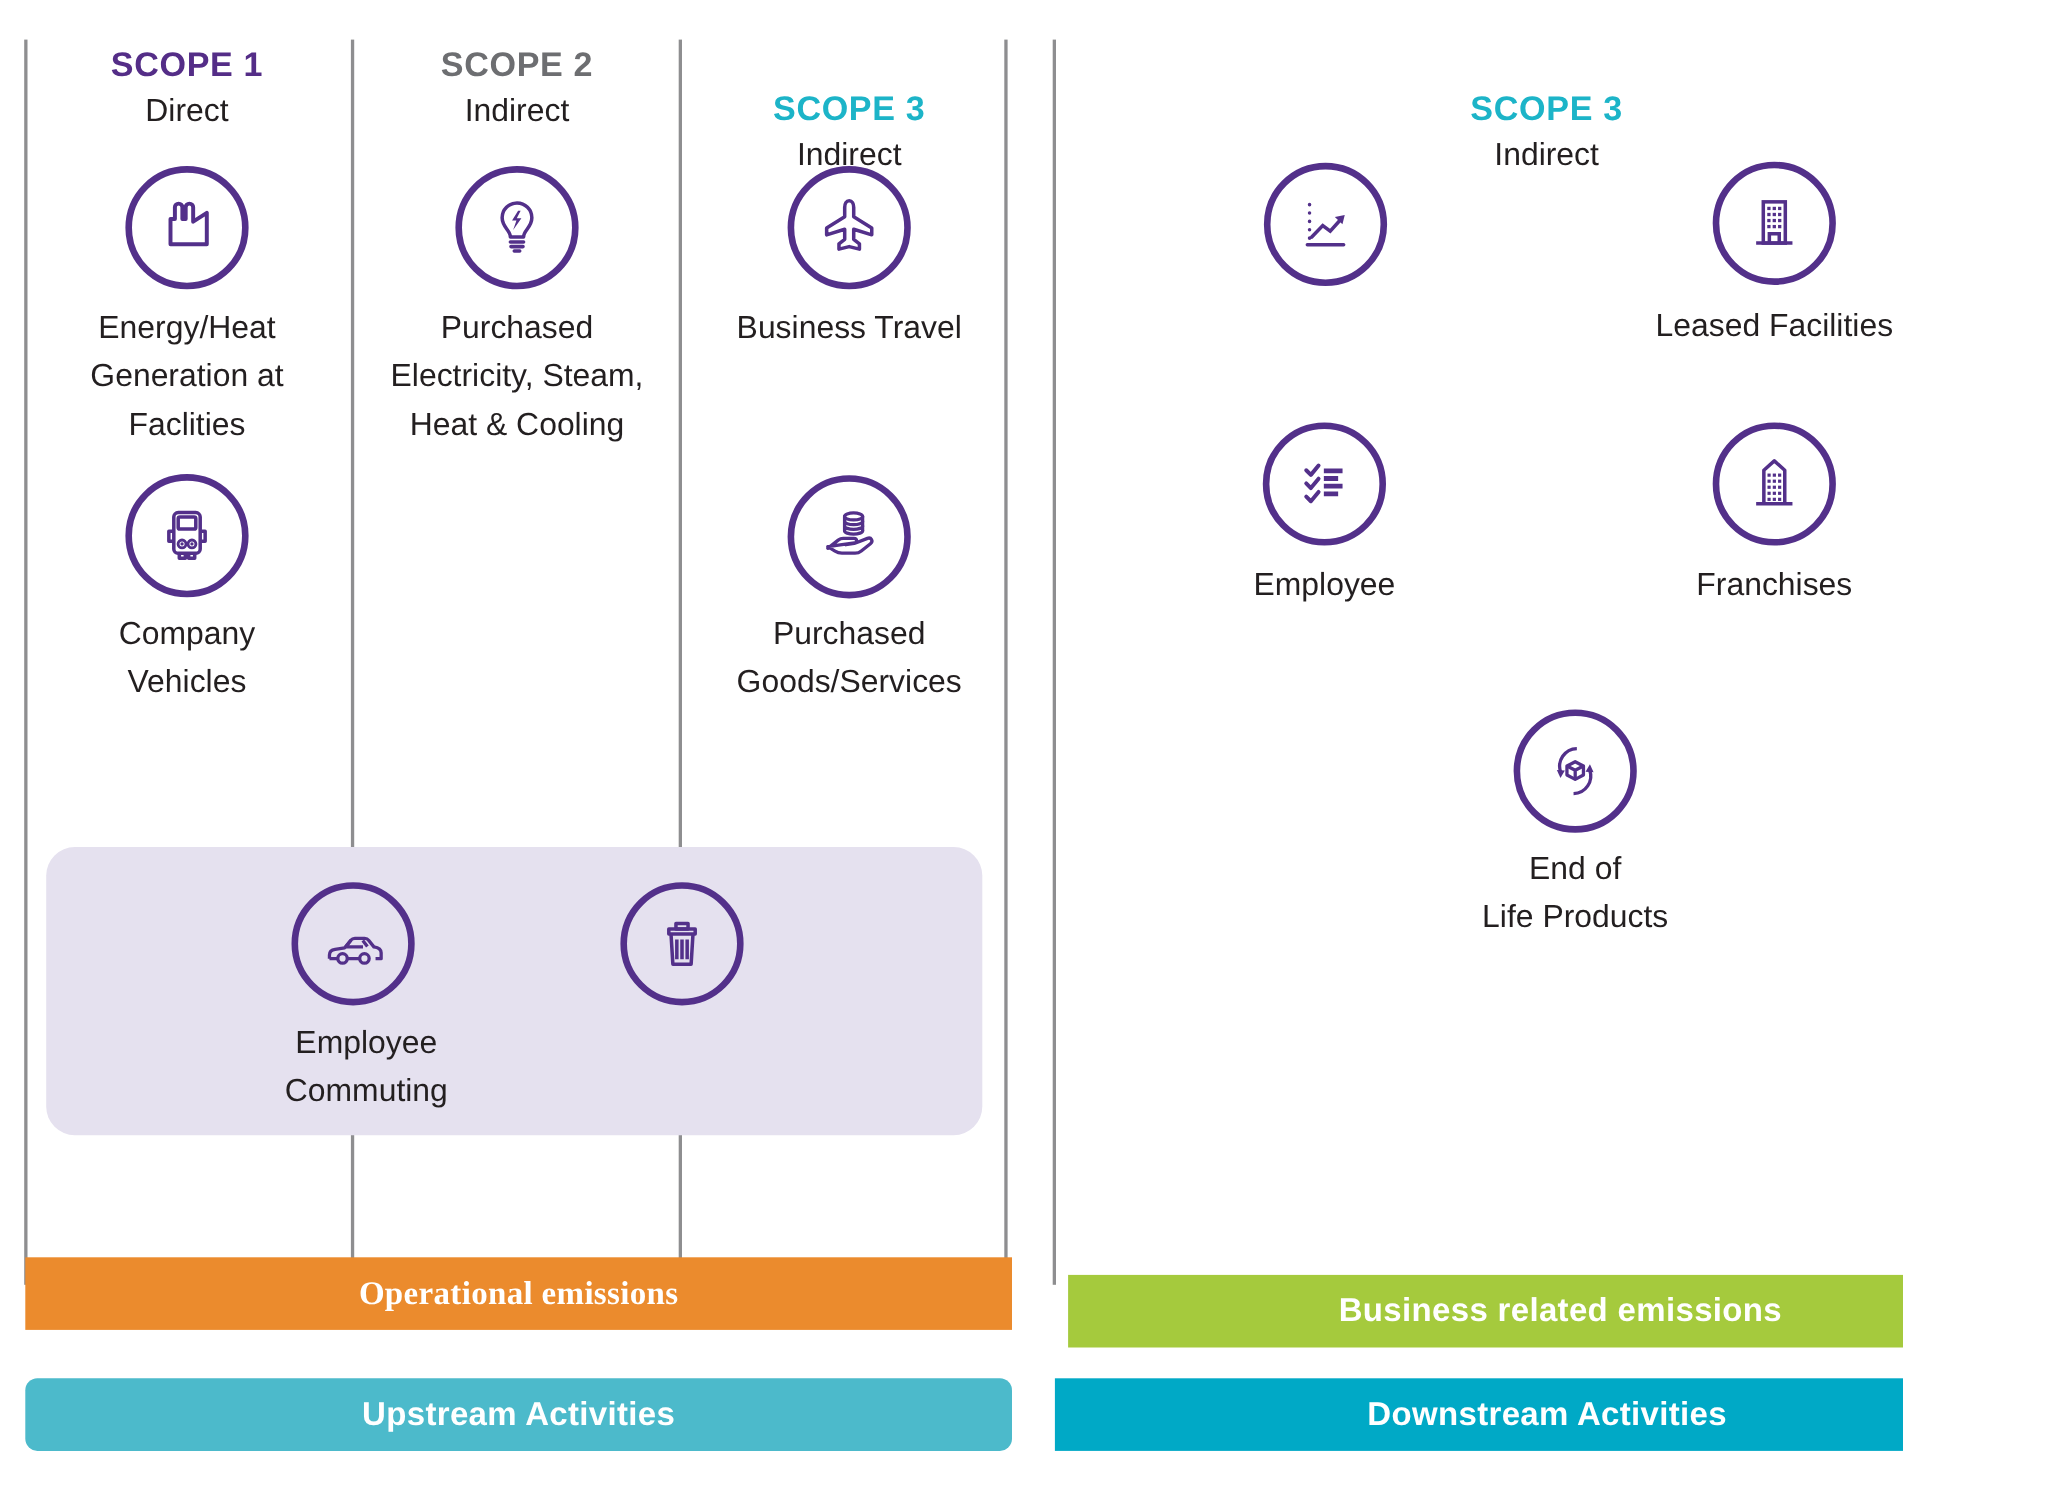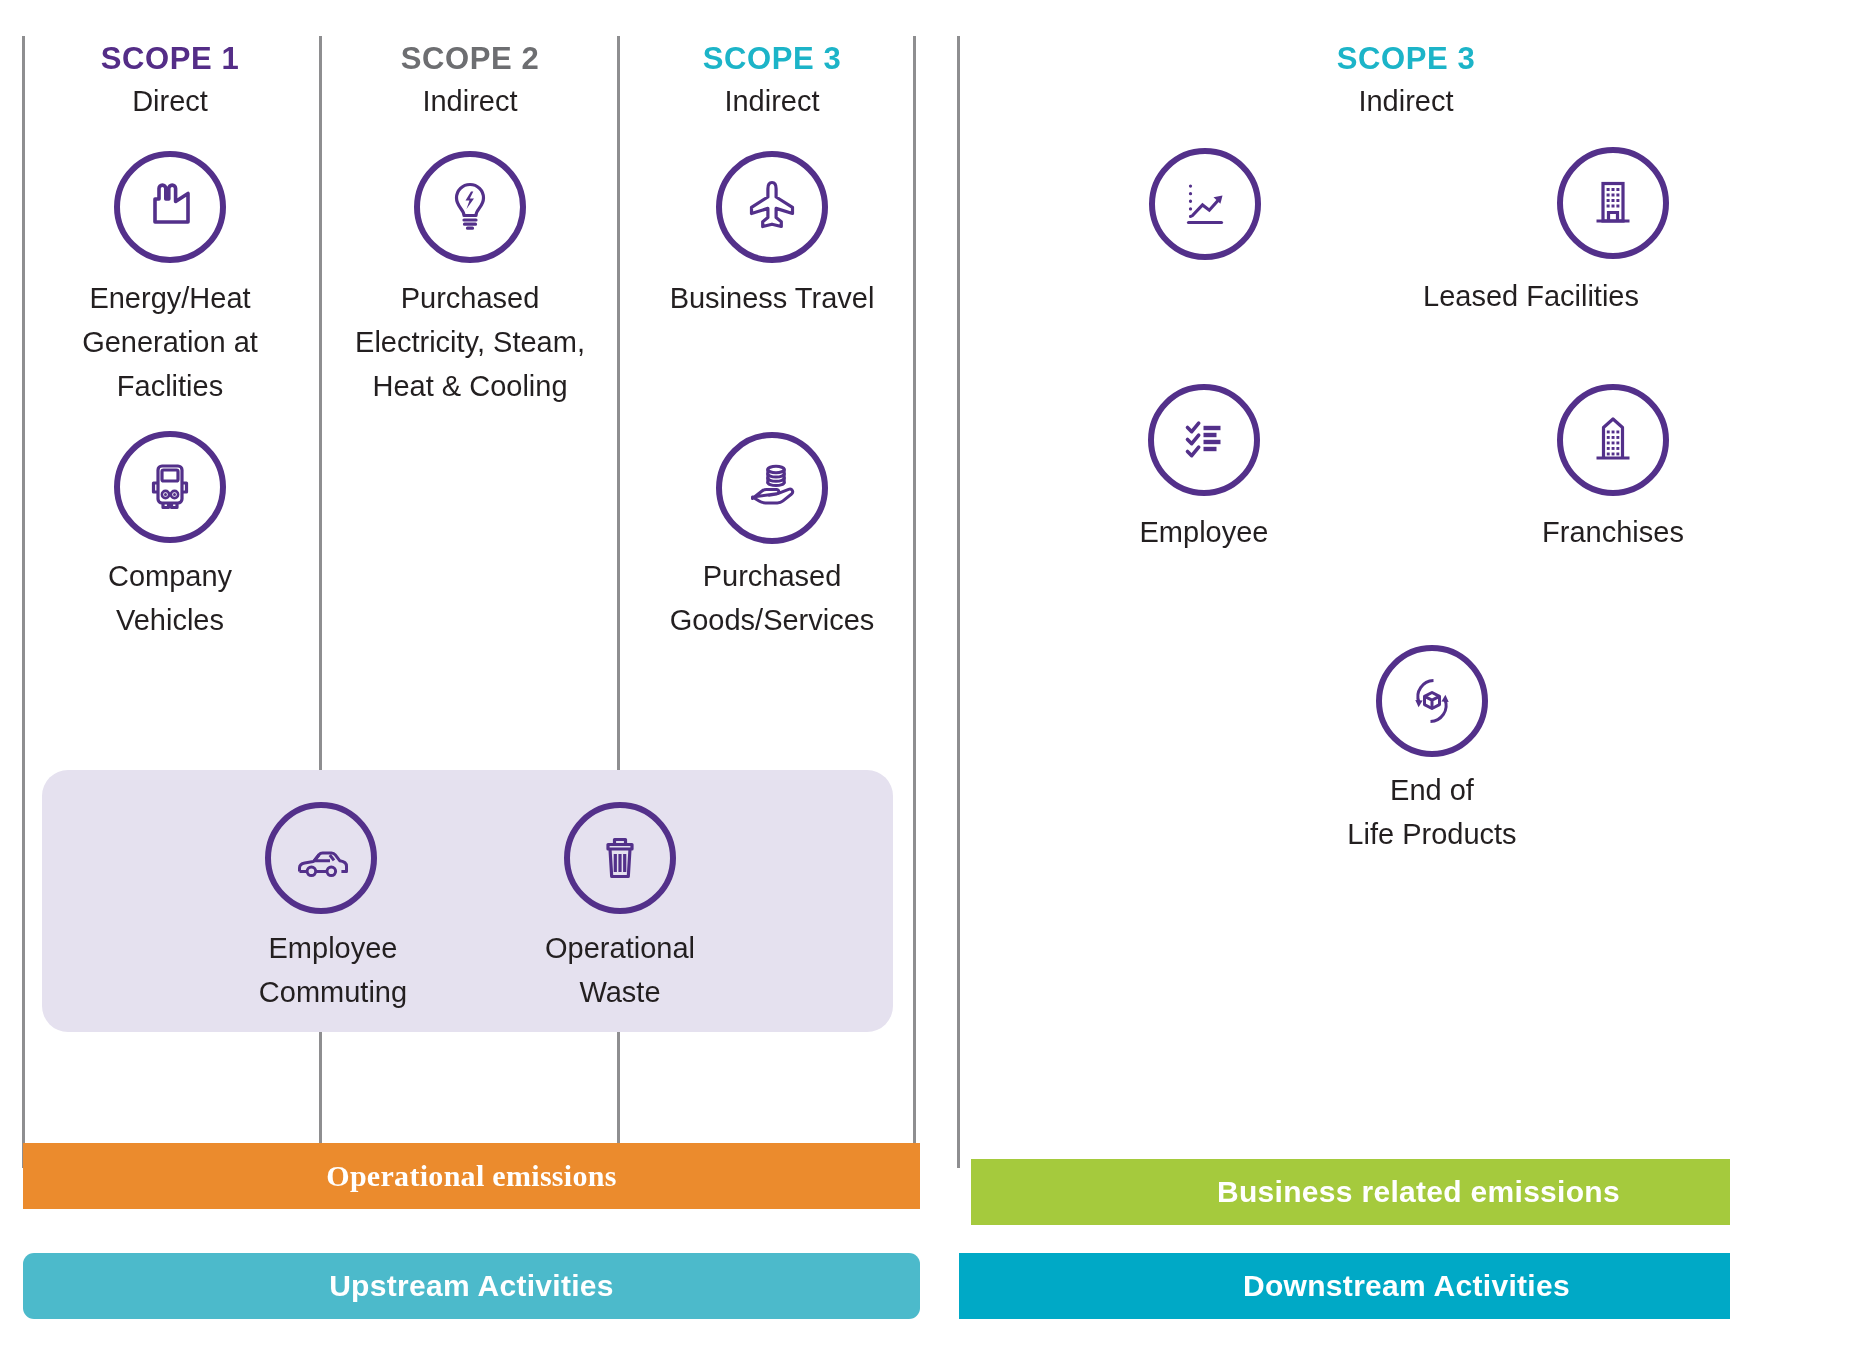--- a/index.html
+++ b/index.html
@@ -10,21 +10,21 @@
   html,body{margin:0;padding:0;background:#fff;}
   .canvas{
     position:relative;width:1730px;height:1354px;background:#fff;overflow:hidden;
     font-family:"Liberation Sans","DejaVu Sans",sans-serif;color:var(--text);
   }
   .vline{position:absolute;top:36px;height:1132px;width:3px;background:var(--line);}
   .hdr{position:absolute;top:40px;width:360px;text-align:center;}
   .hdr-right{position:absolute;top:40px;left:959px;width:894px;text-align:center;}
   .scope-title{font-size:31px;font-weight:700;letter-spacing:.6px;line-height:38px;}
   .scope-kind{font-size:29px;line-height:38px;margin-top:4px;color:var(--text);}
-  .c-purple{color:var(--purple);} .c-gray{color:var(--gray);} .c-teal{color:var(--teal);}
+  .c-purple{color:var(--purple);} .c-gray{color:var(--gray);} .c-teal{color:var(--teal);margin-top:40px;}
   .circle{
     position:absolute;width:100px;height:100px;border:6px solid var(--icon-purple);
     border-radius:50%;display:flex;align-items:center;justify-content:center;
     color:var(--icon-purple);background:transparent;box-sizing:content-box;
   }
   .circle svg{width:64px;height:64px;display:block;}
   .lbl{
     position:absolute;transform:translateX(-50%);text-align:center;
     font-size:29px;line-height:44px;white-space:pre-line;color:var(--text);width:380px;
   }
@@ -148,22 +148,20 @@
   <div class="circle" style="left:564px;top:802px">
     <svg viewBox="0 0 64 64">
       <g fill="none" stroke="currentColor" stroke-width="3.2" stroke-linejoin="round">
         <path d="M26.5 13.5 h11 v5 h-11 z"></path>
         <path d="M20 18.5 h24 v4.5 h-24 z"></path>
         <path d="M22 23 l1.7 27.5 h16.6 L42 23"></path>
         <path d="M27.3 28 v18 M32 28 v18 M36.7 28 v18"></path>
       </g>
     </svg>
   </div>
-  <div class="lbl" style="left:620px;top:926px">Operational
-Waste</div>
 
   <div class="circle" style="left:1149px;top:148px">
     <svg viewBox="0 0 64 64">
       <g fill="none" stroke="currentColor" stroke-width="3.2" stroke-linecap="round">
         <path stroke-dasharray="0.1 7.5" d="M17.5 14 v33"></path>
         <path d="M15.5 50.5 h33"></path>
         <path d="M19.5 43.5 L29.5 33 l6.8 5.2 L45 28.5"></path>
       </g>
       <polygon points="49.5,23.5 40.5,25.2 47.4,31.8" fill="currentColor"></polygon>
     </svg>
@@ -185,21 +183,21 @@
           <rect x="35.4" y="22.5" width="3" height="3"></rect>
         <rect x="25.6" y="28" width="3" height="3"></rect>
           <rect x="30.5" y="28" width="3" height="3"></rect>
           <rect x="35.4" y="28" width="3" height="3"></rect>
         <rect x="25.6" y="33.5" width="3" height="3"></rect>
           <rect x="30.5" y="33.5" width="3" height="3"></rect>
           <rect x="35.4" y="33.5" width="3" height="3"></rect>
       </g>
     </svg>
   </div>
-  <div class="lbl" style="left:1531px;top:274px">Leased Facilities</div>
+  <div class="lbl" style="left:1613px;top:274px">Leased Facilities</div>
 
   <div class="circle" style="left:1148px;top:384px">
     <svg viewBox="0 0 64 64">
       <g fill="none" stroke="currentColor" stroke-width="3.6" stroke-linecap="round" stroke-linejoin="round">
         <path d="M15.5 19.5 l4.2 4.2 7 -8.5 M15.5 31.5 l4.2 4.2 7 -8.5 M15.5 43.5 l4.2 4.2 7 -8.5"></path>
       </g>
       <g stroke="currentColor" stroke-width="4.4">
         <path d="M31.5 20 h17"></path>
           <path d="M31.5 27 h13"></path>
           <path d="M31.5 34 h17"></path>

